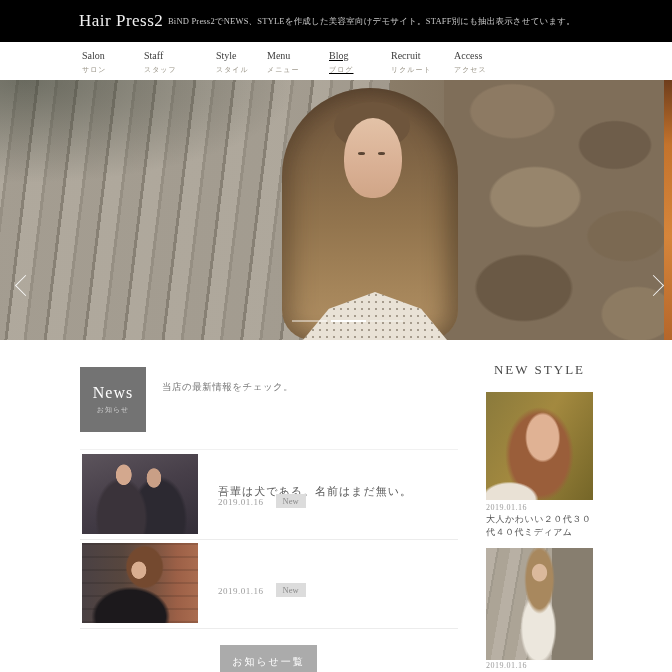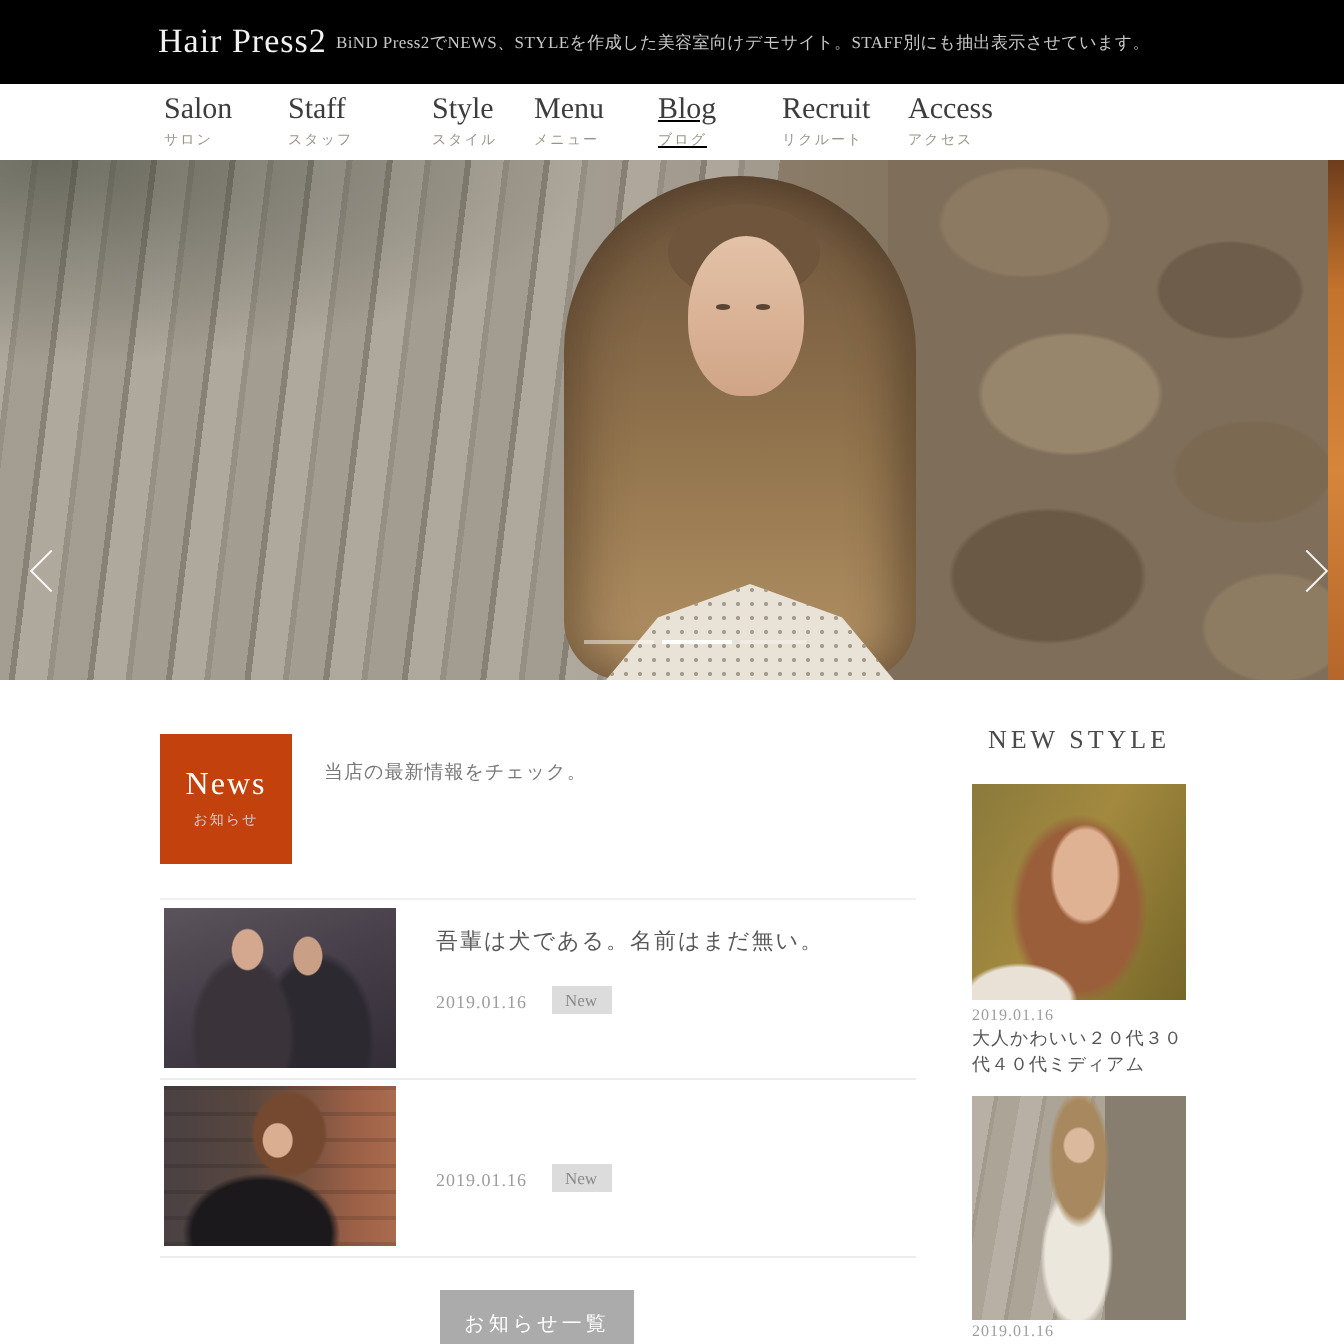--- a/index.html
+++ b/index.html
@@ -13,21 +13,21 @@
   
   .header{left:0;top:0;width:672px;height:42px;background:#000000;}
   .logo{left:79px;top:11px;color:#f1f1f1;font-size:17px;letter-spacing:.5px;cursor:pointer;}
   .tagline{left:168px;top:16px;color:#c9c9c9;font-size:8.5px;white-space:nowrap;letter-spacing:.2px;}
   .reserve-btn{left:508px;top:8px;width:85px;height:27px;background:#2d2d2d;border:1px solid #555;
     color:#ededed;font-size:9px;font-family:inherit;letter-spacing:1px;cursor:pointer;}
 
   
   .nav{left:0;top:42px;width:672px;height:38px;background:#ffffff;}
   .nav-item{position:absolute;top:5px;text-decoration:none;display:block;cursor:pointer;}
-  .nav-item .en{display:block;font-size:15px;color:#3c3c3c;line-height:17px;}
+  .nav-item .en{display:block;font-size:10px;color:#3c3c3c;line-height:17px;}
   .nav-item .ja{display:block;font-size:7px;color:#9a9588;letter-spacing:1px;margin-top:1px;}
   .nav-item:nth-child(1){left:82px;}
   .nav-item:nth-child(2){left:144px;}
   .nav-item:nth-child(3){left:216px;}
   .nav-item:nth-child(4){left:267px;}
   .nav-item:nth-child(5){left:329px;text-decoration:underline;}
   .nav-item:nth-child(6){left:391px;}
   .nav-item:nth-child(7){left:454px;}
 
   
@@ -65,21 +65,21 @@
   .chev span{display:block;width:14px;height:14px;margin:auto;}
   .chev.left span{border-left:1.6px solid rgba(255,255,255,.9);border-bottom:1.6px solid rgba(255,255,255,.9);transform:rotate(45deg);}
   .chev.right span{border-right:1.6px solid rgba(255,255,255,.9);border-top:1.6px solid rgba(255,255,255,.9);transform:rotate(45deg);}
   .pager{position:absolute;left:292px;top:240px;height:4px;cursor:pointer;}
   .pager .bar{position:absolute;top:0;height:2px;}
   .pager .bar:nth-child(1){left:0;width:35px;background:rgba(255,255,255,.45);}
   .pager .bar:nth-child(2){left:39px;width:35px;background:rgba(255,255,255,.95);}
   .pager .bar:nth-child(3){left:78px;width:33px;background:rgba(255,255,255,.3);}
 
   
-  .news-box{left:80px;top:367px;width:66px;height:65px;background:#c2410c;color:#fff;text-align:center;cursor:default;}
+  .news-box{left:80px;top:367px;width:66px;height:65px;background:#737373;color:#fff;text-align:center;cursor:default;}
   .news-box .en{font-size:16px;letter-spacing:1px;margin-top:17px;}
   .news-box .ja{font-size:7px;color:#cfcfcf;margin-top:3px;letter-spacing:1px;}
   .news-desc{left:162px;top:380px;font-size:9.5px;color:#787878;line-height:15.5px;letter-spacing:.5px;}
   .news-desc p{margin:0;}
 
   .news-item{left:80px;width:378px;height:89px;border-bottom:1px solid #ececec;cursor:pointer;}
   .news-item.first{top:449px;border-top:1px solid #f1f1f1;}
   .news-item.second{top:539px;}
   .news-thumb{position:absolute;left:2px;top:4px;width:116px;height:80px;}
   .thumb-1{background:
@@ -87,21 +87,21 @@
     radial-gradient(12px 16px at 62% 30%,#c99f86 0 58%,rgba(0,0,0,0) 63%),
     radial-gradient(40px 62px at 34% 80%,#3a333a 0 58%,rgba(0,0,0,0) 66%),
     radial-gradient(44px 66px at 66% 82%,#2c2931 0 58%,rgba(0,0,0,0) 66%),
     linear-gradient(160deg,#5c545c 0%,#473f49 45%,#332e38 100%);}
   .thumb-2{background:
     radial-gradient(13px 15px at 49% 34%,#d9ae91 0 55%,rgba(0,0,0,0) 60%),
     radial-gradient(30px 34px at 54% 30%,#74492f 0 58%,rgba(0,0,0,0) 64%),
     radial-gradient(58px 44px at 42% 92%,#1c191c 0 60%,rgba(0,0,0,0) 68%),
     repeating-linear-gradient(180deg,rgba(0,0,0,.12) 0 2px,rgba(0,0,0,0) 2px 13px),
     linear-gradient(90deg,#4a4144 0%,#57463e 35%,#7a5340 62%,#9c6047 82%,#aa6c4f 100%);}
-  .news-title{position:absolute;left:138px;top:13px;font-size:11px;color:#585858;letter-spacing:1px;text-align:center;}
+  .news-title{position:absolute;left:138px;top:34px;font-size:11px;color:#585858;letter-spacing:1px;text-align:center;}
   .news-meta{position:absolute;left:138px;top:41px;}
   .news-date{font-size:9px;color:#9c9c9c;letter-spacing:.5px;}
   .news-badge{display:inline-block;margin-left:8px;background:#dcdcdc;color:#8a8a8a;font-size:8.5px;padding:2px 7px;vertical-align:1px;}
   .more-btn{left:220px;top:645px;width:97px;height:34px;background:#ababab;border:none;color:#fff;
     font-size:10px;font-family:inherit;letter-spacing:2px;cursor:pointer;}
 
   
   .style-title{left:486px;top:362px;width:107px;text-align:center;font-size:13px;letter-spacing:2px;color:#4a4a4a;font-weight:normal;margin:0;}
   .style-item{cursor:pointer;}
   .style-photo{position:absolute;left:486px;width:107px;}

